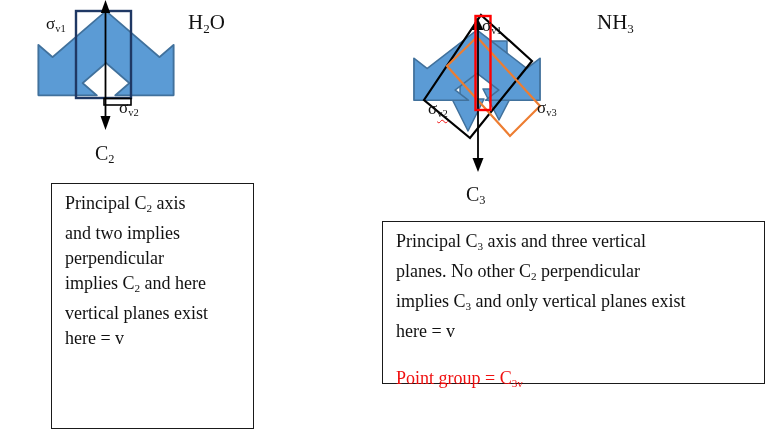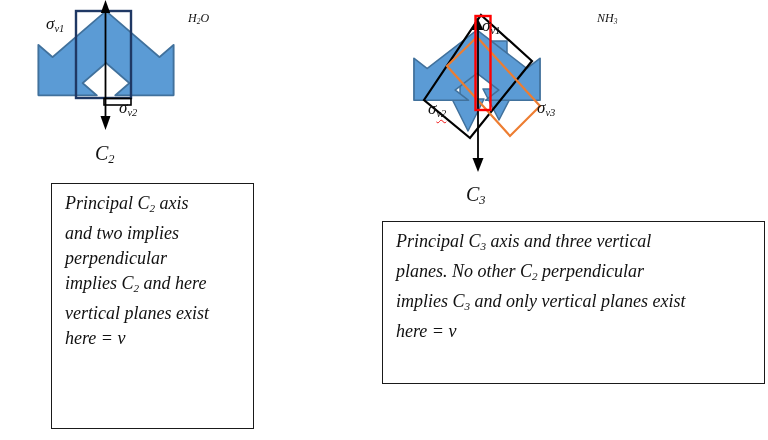--- a/index.html
+++ b/index.html
@@ -1,21 +1,21 @@
 <!DOCTYPE html>
 <html><head>
 <meta charset="utf-8">
 <style>
   html,body{margin:0;padding:0;background:#ffffff;}
   #canvas{position:relative;width:768px;height:440px;background:#ffffff;overflow:hidden;
-          font-family:"Liberation Serif", serif;color:#111;font-style:italic;}
+          font-family:"Liberation Serif", serif;color:#111;}
   #art{position:absolute;left:0;top:0;}
   .lbl{position:absolute;white-space:nowrap;line-height:1;}
   .sigma{font-size:17px;}
-  .mol{font-size:12px;}
+  .mol{font-size:21px;}
   .axis{font-size:20px;margin-top:7px;}
   .sub{font-size:0.62em;vertical-align:-0.28em;}
   .squiggle .sub{text-decoration:underline wavy #f01010 1px;text-underline-offset:2px;}
   .txtbox{position:absolute;border:1.6px solid #1a1a1a;background:#fff;box-sizing:border-box;
           padding:7px 8px 0 13px;font-size:18px;}
   .txtbox .line{line-height:25px;white-space:nowrap;}
   .pg{color:#f01010;line-height:25px;white-space:nowrap;}
   .pg-left{margin-top:21px;}
   .pg-right{margin-top:22px;}
 </style>
@@ -70,15 +70,16 @@
       </div>
   </div>
 
   <div class="txtbox" style="left:382px;top:221px;width:383px;height:163px">
     <div>
         <div class="line"><span>Principal C</span><span class="sub">3</span><span> axis and three vertical</span></div>
         <div class="line"><span>planes. No other C</span><span class="sub">2</span><span> perpendicular</span></div>
         <div class="line"><span>implies C</span><span class="sub">3</span><span> and only vertical planes exist</span></div>
         <div class="line"><span>here = v</span></div>
       </div>
+    <div class="pg pg-right"><span>Point group = C</span><span class="sub">3v</span></div>
   </div>
 
 </div>
 
 </body></html>

